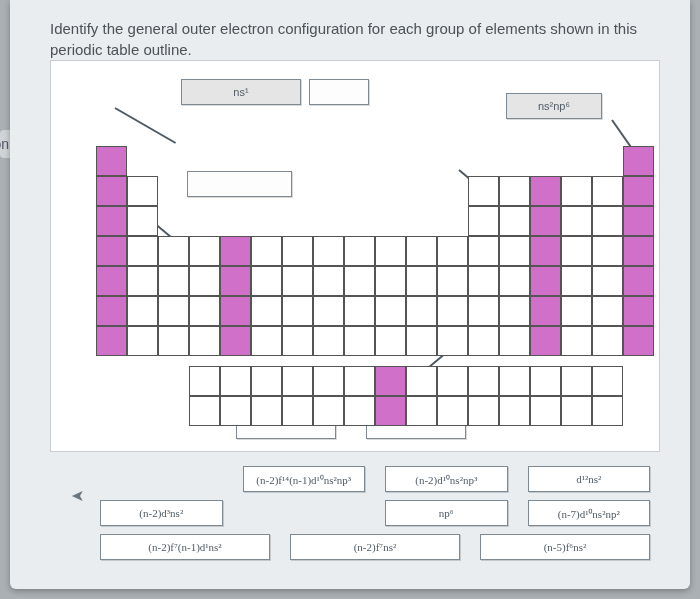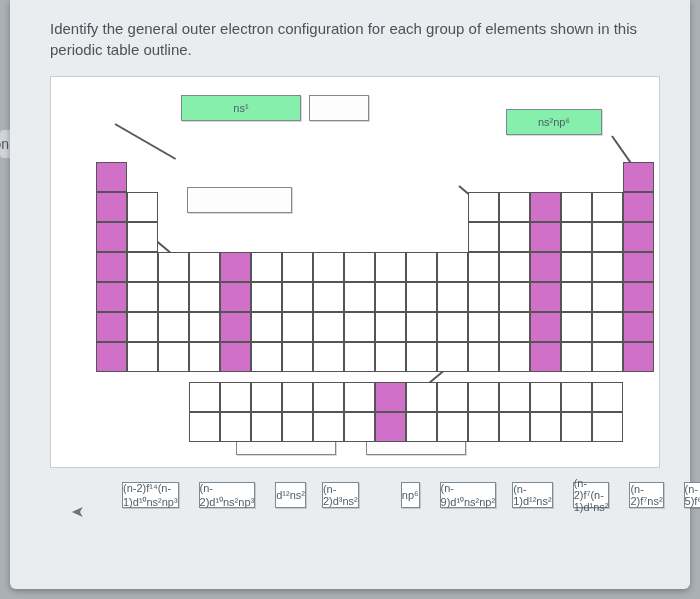--- a/index.html
+++ b/index.html
@@ -39,34 +39,33 @@
     display: flex;
     align-items: center;
     justify-content: flex-end;
     padding-right: 1px;
     box-sizing: border-box;
   }
   .question {
     font-size: 15px;
     color: #4b5258;
     line-height: 1.4;
-    margin-bottom: 16px;
   }
   .work-area {
     background: #fff;
     border: 1px solid #c9ced2;
     height: 390px;
     position: relative;
     margin-bottom: 14px;
   }
 
   
   .label-box {
     position: absolute;
-    background: #86efac;
+    background: #e5e5e5;
     border: 1px solid #7d8a93;
     font-size: 11px;
     color: #515c66;
     display: flex;
     align-items: center;
     justify-content: center;
     box-sizing: border-box;
     height: 26px;
     box-shadow: 1px 1px 0 rgba(0,0,0,0.15);
   }
@@ -97,24 +96,25 @@
 
   
   .leader {
     position: absolute;
     background: #4f5962;
   }
 
   
   .answer-bank {
     display: flex;
-    flex-direction: row;
-    gap: 16px;
+    flex-direction: column;
+    gap: 8px;
     margin-left: 50px;
     margin-right: 10px;
+    font-family: Liberation Serif, serif;
   }
   .bank-row {
     display: flex;
     gap: 20px;
   }
   .bank-slot {
     flex: 1;
   }
   .chip {
     background: #fff;
@@ -382,28 +382,25 @@
       <div class="bank-slot">
           <div class="chip">(n-2)d³ns²</div>
         </div>
       <div class="bank-slot">
           <div class="chip empty"></div>
         </div>
       <div class="bank-slot">
           <div class="chip">np⁶</div>
         </div>
       <div class="bank-slot">
-          <div class="chip">(n-9)d¹⁰ns²np²</div>
+          <div class="chip">(n-7)d¹⁰ns²np²</div>
         </div>
     </div>
     <div class="bank-row">
       <div class="bank-slot">
-          <div class="chip">(n-1)d¹²ns²</div>
-        </div>
-      <div class="bank-slot">
           <div class="chip">(n-2)f⁷(n-1)d¹ns²</div>
         </div>
       <div class="bank-slot">
           <div class="chip">(n-2)f⁷ns²</div>
         </div>
       <div class="bank-slot">
           <div class="chip">(n-5)f⁶ns²</div>
         </div>
     </div>
   </div>

